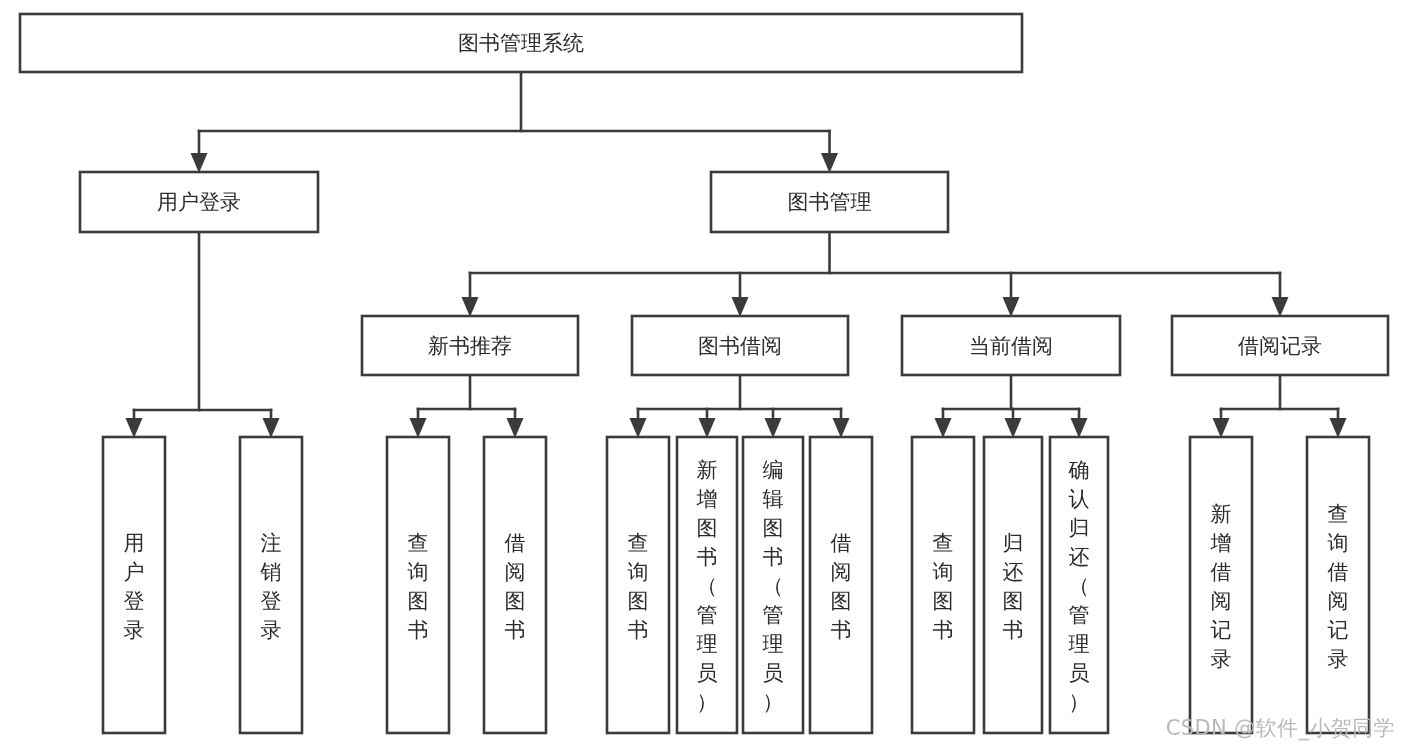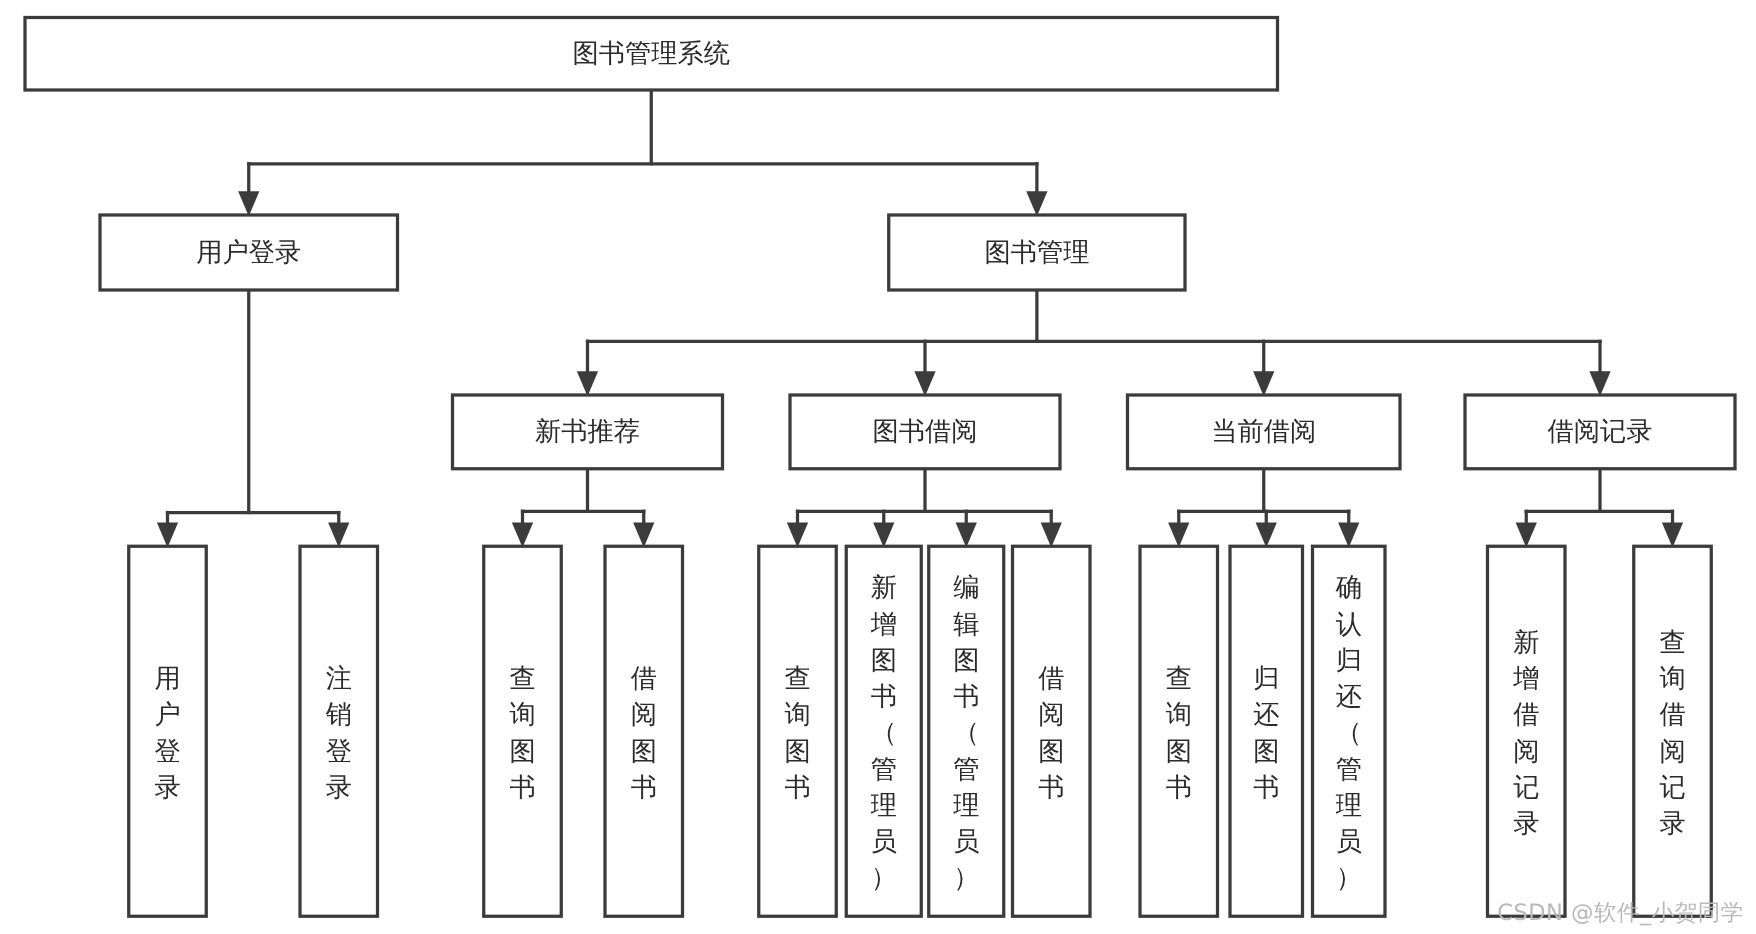--- a/index.html
+++ b/index.html
@@ -52,21 +52,21 @@
   }
   .arrow-head {
     fill: #3b3b3b;
     stroke: none;
   }
   .watermark {
     position: absolute;
     right: 10px;
     bottom: 5px;
     color: #b9b9b9;
-    font-size: 18px;
+    font-size: 21px;
     font-family: "DejaVu Sans", "Liberation Sans", sans-serif;
     letter-spacing: 0.4px;
     white-space: nowrap;
     pointer-events: none;
   }
 </style>
 </head>
 <body>
 
 <div id="diagram-root">

